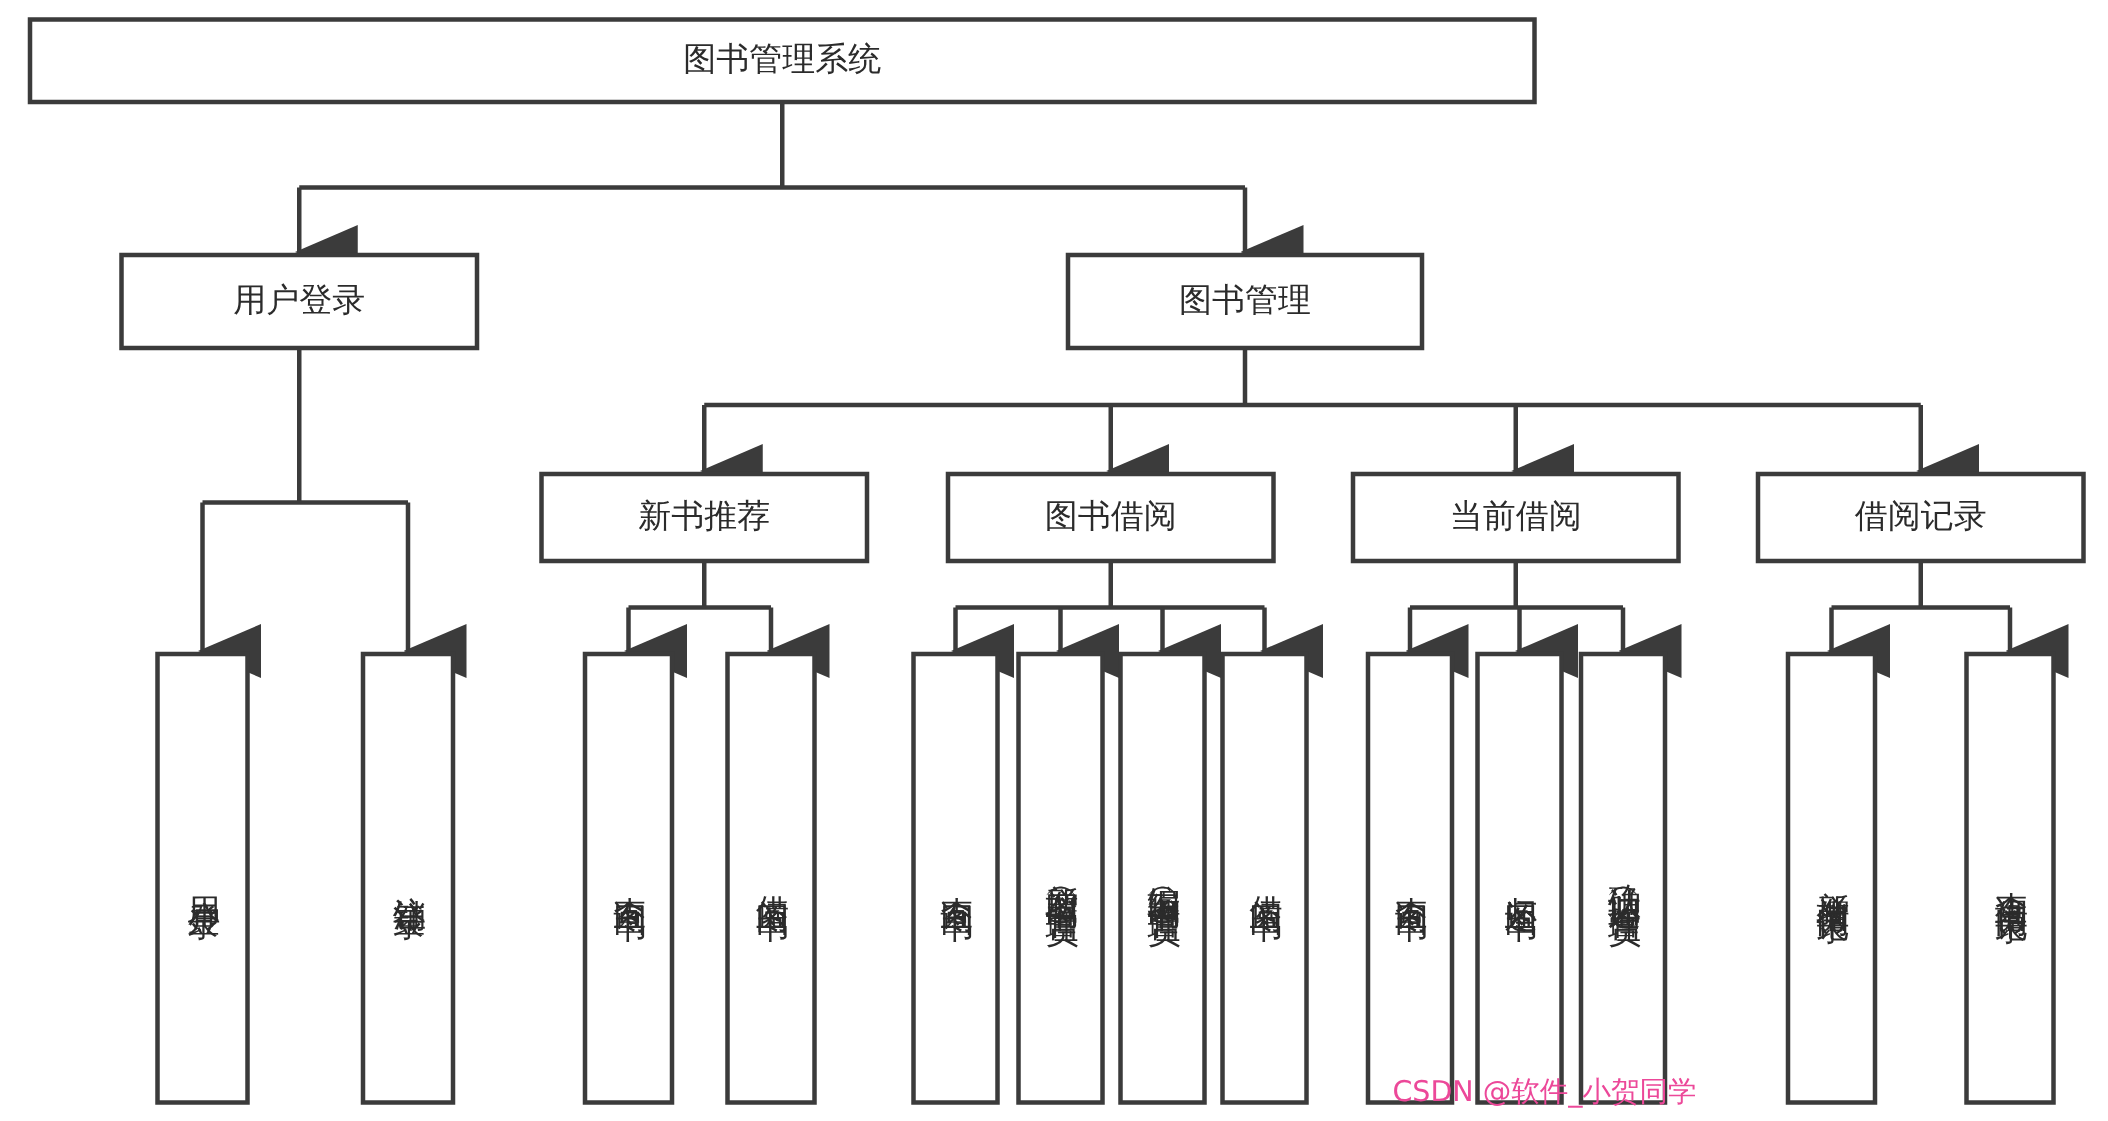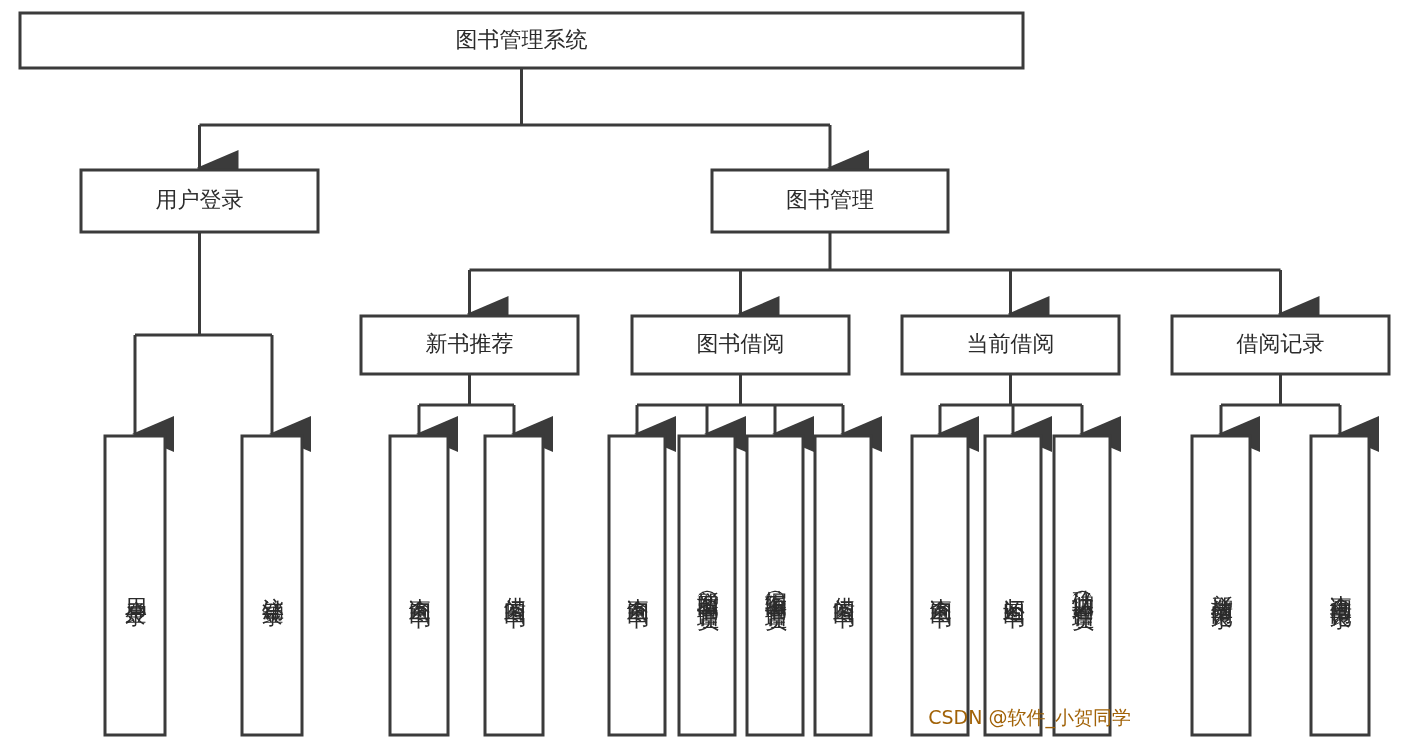--- a/index.html
+++ b/index.html
@@ -54,24 +54,24 @@
     stroke-width: 3;
     fill: none;
   }
   .arrow-head {
     fill: #3b3b3b;
     stroke: none;
   }
   .watermark-text {
     position: absolute;
     right: 10px;
-    bottom: 16px;
+    bottom: 6px;
     font-family: "DejaVu Sans", "Liberation Sans", sans-serif;
     font-size: 19px;
-    color: #a16207;
+    color: #ec4899;
     white-space: nowrap;
     user-select: none;
   }
 </style>
 </head>
 <body>
 
 <div id="diagram-root">
   <svg id="tree-svg" viewBox="0 0 1405 747" xmlns="http://www.w3.org/2000/svg">
     <defs>

